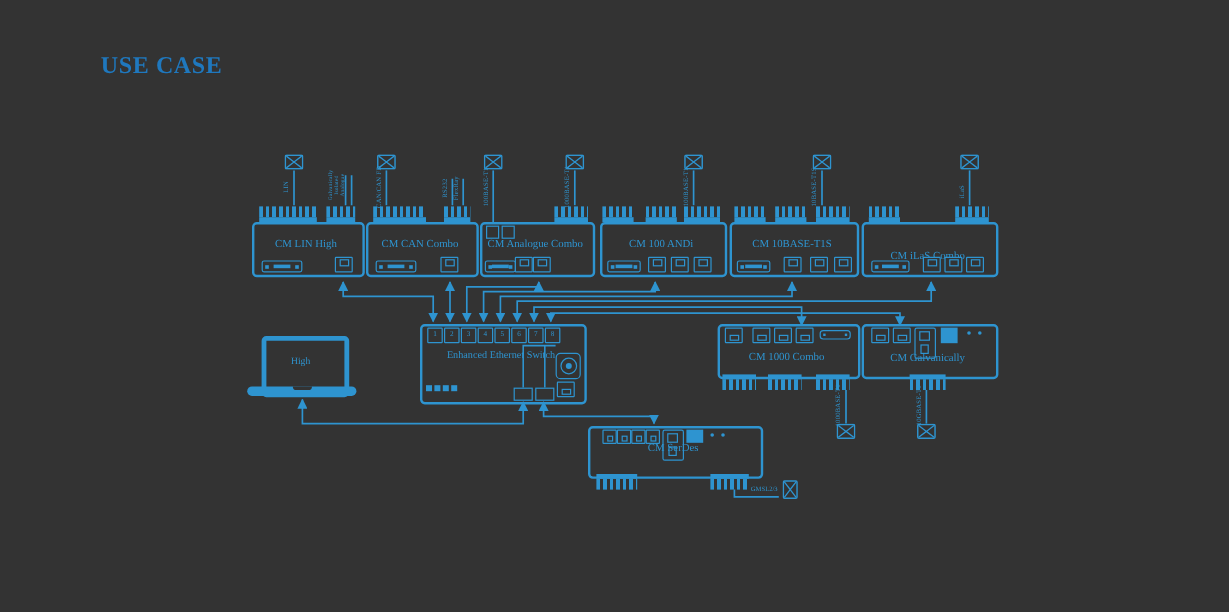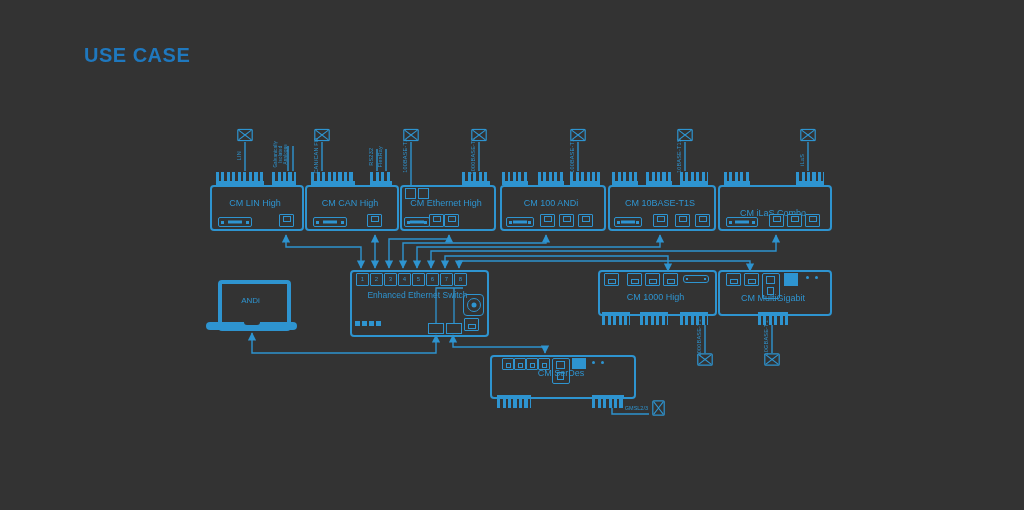--- a/index.html
+++ b/index.html
@@ -1,18 +1,18 @@
 <!DOCTYPE html>
 <html><head>
 <meta charset="utf-8">
 <style>
   :root{ --accent:#2E94D0; --bg:#333333; }
   html,body{margin:0;padding:0;background:#222;}
   #stage{position:relative;width:1024px;height:510px;background:var(--bg);overflow:hidden;
-         font-family:Liberation Sans, sans-serif;}
+         font-family:Liberation Serif, serif;}
   .title{position:absolute;left:84px;top:44px;font-size:20px;font-weight:bold;
          letter-spacing:.5px;color:#1F78BE;}
   
   .dev{position:absolute;border:2px solid var(--accent);border-radius:4px;background:var(--bg);}
   .dlabel{position:absolute;text-align:center;font-size:9px;color:var(--accent);white-space:nowrap;}
   
   .comb{position:absolute;height:9px;
         background-image:repeating-linear-gradient(90deg,var(--accent) 0 3px,transparent 3px 5.5px);}
   .comb.up{border-bottom:4px solid var(--accent);}
   .comb.down{border-top:4px solid var(--accent);}
@@ -71,22 +71,22 @@
   <div class="title">USE CASE</div>
 
   <div class="dev" style="left:210px;top:185px;width:90px;height:42px"></div>
   <div class="dev" style="left:305px;top:185px;width:90px;height:42px"></div>
   <div class="dev" style="left:400px;top:185px;width:92px;height:42px"></div>
   <div class="dev" style="left:500px;top:185px;width:102px;height:42px"></div>
   <div class="dev" style="left:608px;top:185px;width:104px;height:42px"></div>
   <div class="dev" style="left:718px;top:185px;width:110px;height:42px"></div>
 
   <div class="dlabel" style="left:210px;top:198px;width:90px">CM LIN High</div>
-  <div class="dlabel" style="left:305px;top:198px;width:90px">CM CAN High</div>
-  <div class="dlabel" style="left:400px;top:198px;width:92px">CM Ethernet High</div>
+  <div class="dlabel" style="left:305px;top:198px;width:90px">CM CAN Combo</div>
+  <div class="dlabel" style="left:400px;top:198px;width:92px">CM Analogue Combo</div>
   <div class="dlabel" style="left:500px;top:198px;width:102px">CM 100 ANDi</div>
   <div class="dlabel" style="left:608px;top:198px;width:104px">CM 10BASE-T1S</div>
   <div class="dlabel" style="left:718px;top:208px;width:110px">CM iLaS Combo</div>
 
   <div class="comb up" style="left:216px;top:172px;width:48px"></div>
   <div class="comb up" style="left:272px;top:172px;width:24px"></div>
   <div class="comb up" style="left:311px;top:172px;width:44px"></div>
   <div class="comb up" style="left:370px;top:172px;width:22px"></div>
   <div class="comb up" style="left:462px;top:172px;width:28px"></div>
   <div class="comb up" style="left:502px;top:172px;width:26px"></div>
@@ -134,36 +134,36 @@
   <div class="dip" style="left:355px;top:321px"></div>
   <div class="dip" style="left:362px;top:321px"></div>
   <div class="dip" style="left:369px;top:321px"></div>
   <div class="dip" style="left:376px;top:321px"></div>
   <div class="tab" style="left:428px;top:323px"></div>
   <div class="tab" style="left:446px;top:323px"></div>
   <div class="cbtn" style="left:463px;top:294px"></div>
   <div class="rj45 flip" style="left:464px;top:318px"></div>
 
   <div class="lap-screen" style="left:218px;top:280px;width:65px;height:43px"></div>
-  <div class="dlabel" style="left:218px;top:296px;width:65px;font-size:8px">ANDi</div>
+  <div class="dlabel" style="left:218px;top:296px;width:65px;font-size:8px">High</div>
   <div class="lap-base" style="left:206px;top:322px;width:91px;height:8px"></div>
 
   <div class="dev" style="left:598px;top:270px;width:115px;height:42px"></div>
-  <div class="dlabel" style="left:598px;top:292px;width:115px">CM 1000 High</div>
+  <div class="dlabel" style="left:598px;top:292px;width:115px">CM 1000 Combo</div>
   <div class="rj45 flip" style="left:604px;top:273px"></div>
   <div class="rj45 flip" style="left:627px;top:273px"></div>
   <div class="rj45 flip" style="left:645px;top:273px"></div>
   <div class="rj45 flip" style="left:663px;top:273px"></div>
   <div class="hslot" style="left:683px;top:275px"></div>
   <div class="comb down" style="left:602px;top:312px;width:28px"></div>
   <div class="comb down" style="left:640px;top:312px;width:28px"></div>
   <div class="comb down" style="left:680px;top:312px;width:28px"></div>
 
   <div class="dev" style="left:718px;top:270px;width:110px;height:42px"></div>
-  <div class="dlabel" style="left:718px;top:293px;width:110px">CM MultiGigabit</div>
+  <div class="dlabel" style="left:718px;top:293px;width:110px">CM Galvanically</div>
   <div class="rj45 flip" style="left:726px;top:273px"></div>
   <div class="rj45 flip" style="left:744px;top:273px"></div>
   <div class="rjtall" style="left:762px;top:273px"></div>
   <div class="fillrect" style="left:784px;top:273px;width:14px;height:13px"></div>
   <div class="dots" style="left:806px;top:276px"></div>
   <div class="comb down" style="left:758px;top:312px;width:30px"></div>
 
   <div class="dev" style="left:490px;top:355px;width:142px;height:40px"></div>
   <div class="dlabel" style="left:490px;top:368px;width:142px">CM SerDes</div>
   <div class="rj45 flip sm" style="left:502px;top:358px"></div>

